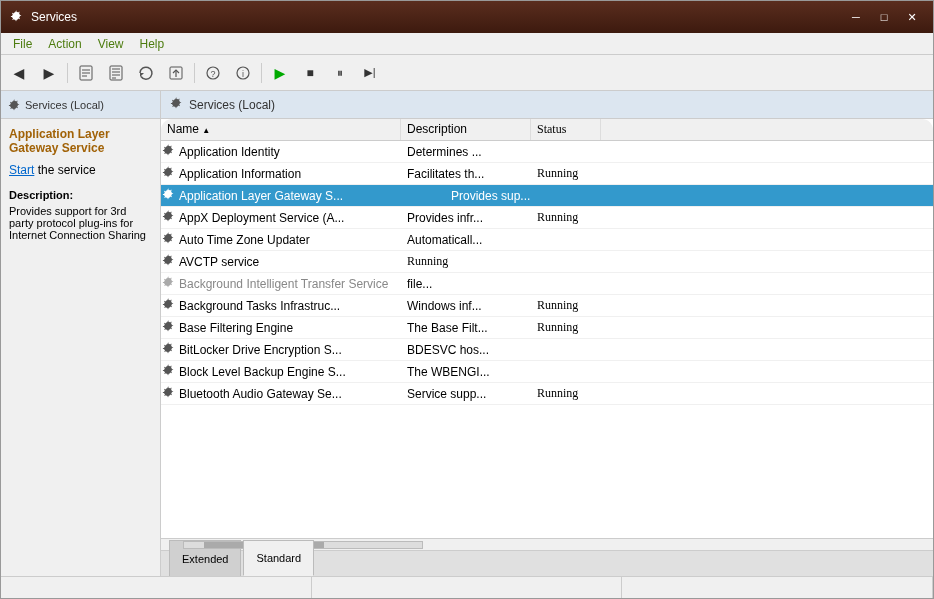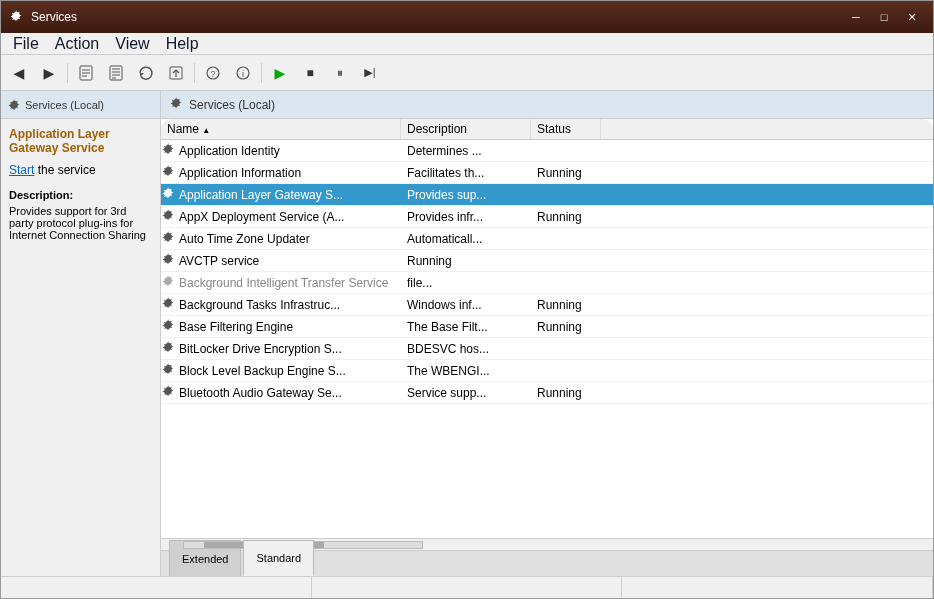--- a/index.html
+++ b/index.html
@@ -69,22 +69,22 @@
       height: 22px;
       display: flex;
       align-items: center;
       padding: 0 4px;
       border-bottom: 1px solid #ccc;
     }
 
     .menu-item {
       padding: 2px 8px;
       cursor: pointer;
-      font-size: 16px;
-      color: #0f172a;
+      font-size: 12px;
+      color: #4d7c0f;
     }
 
     
     .toolbar {
       background: #f0f0f0;
       height: 36px;
       display: flex;
       align-items: center;
       padding: 0 4px;
       border-bottom: 1px solid #ccc;
@@ -230,32 +230,33 @@
       font-weight: normal;
       color: #000;
       border-right: 1px solid #ddd;
       cursor: pointer;
       user-select: none;
       white-space: nowrap;
     }
 
     .col-name { width: 240px; flex-shrink: 0; }
     .col-desc { width: 130px; flex-shrink: 0; }
-    .col-status { width: 70px; flex-shrink: 0; }
+    .col-status { width: 70px; flex-shrink: 0; font-family: Liberation Serif, serif; }
 
     .table-row {
       display: flex;
       align-items: center;
       border-bottom: 1px solid #f0f0f0;
       min-height: 22px;
     }
 
     .table-row.selected {
       background: #3399cc;
       color: white;
+      gap: 44px;
     }
 
     .table-row.selected .row-cell {
       color: white;
     }
 
     .row-cell {
       padding: 2px 6px;
       font-size: 12px;
       color: #000;

